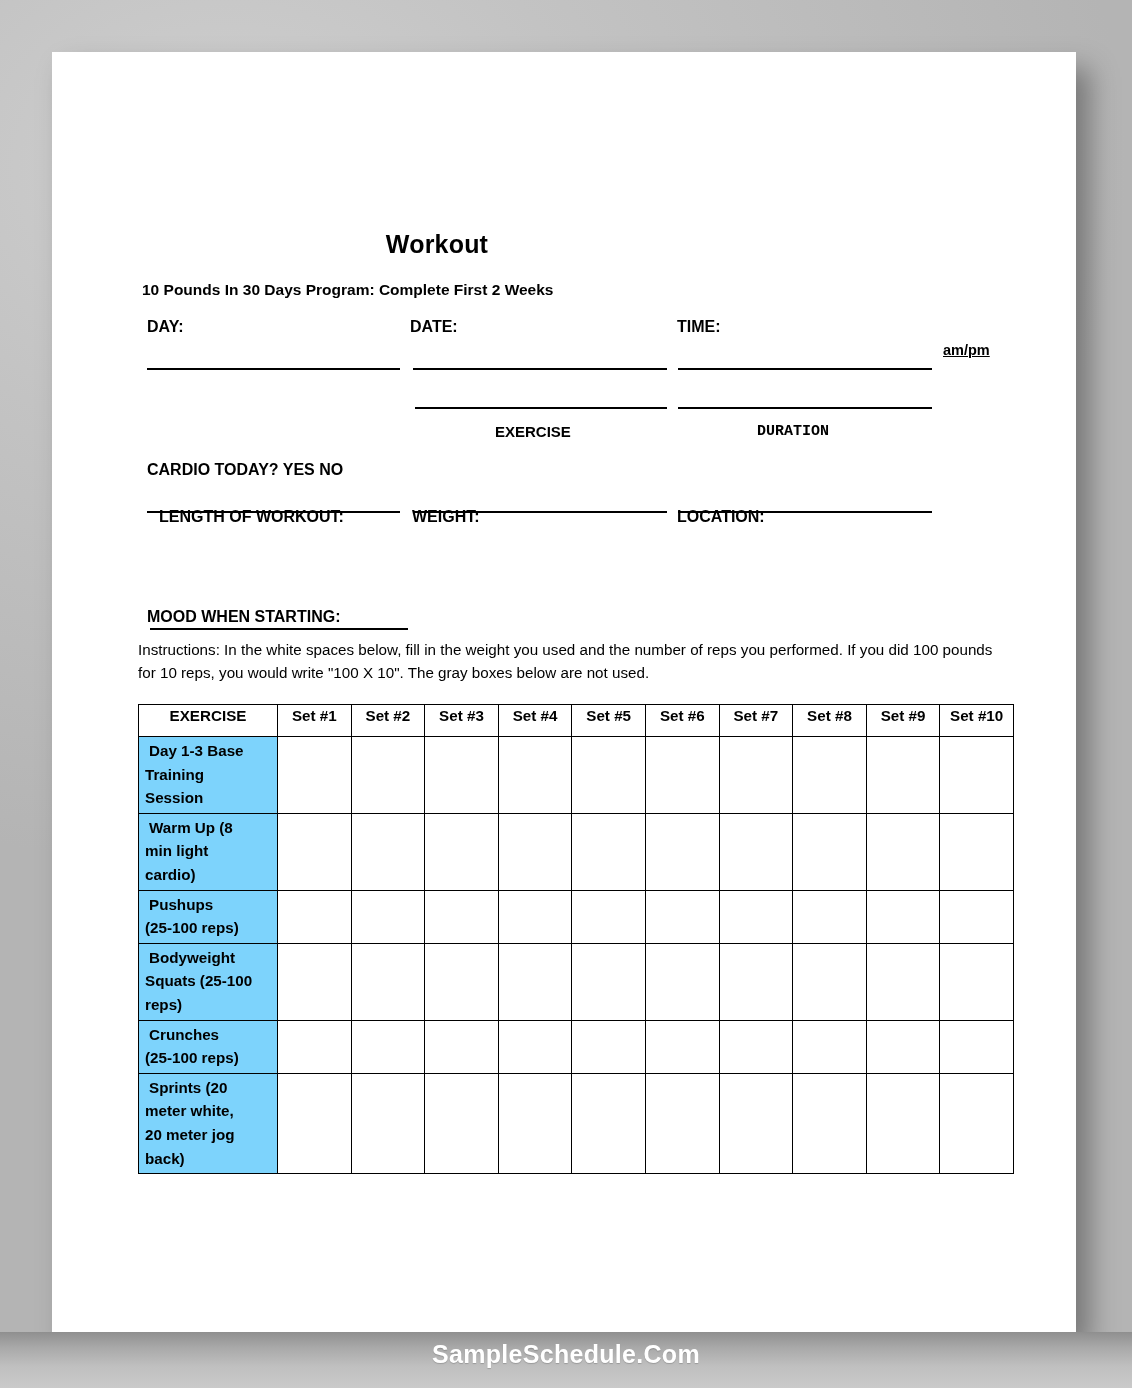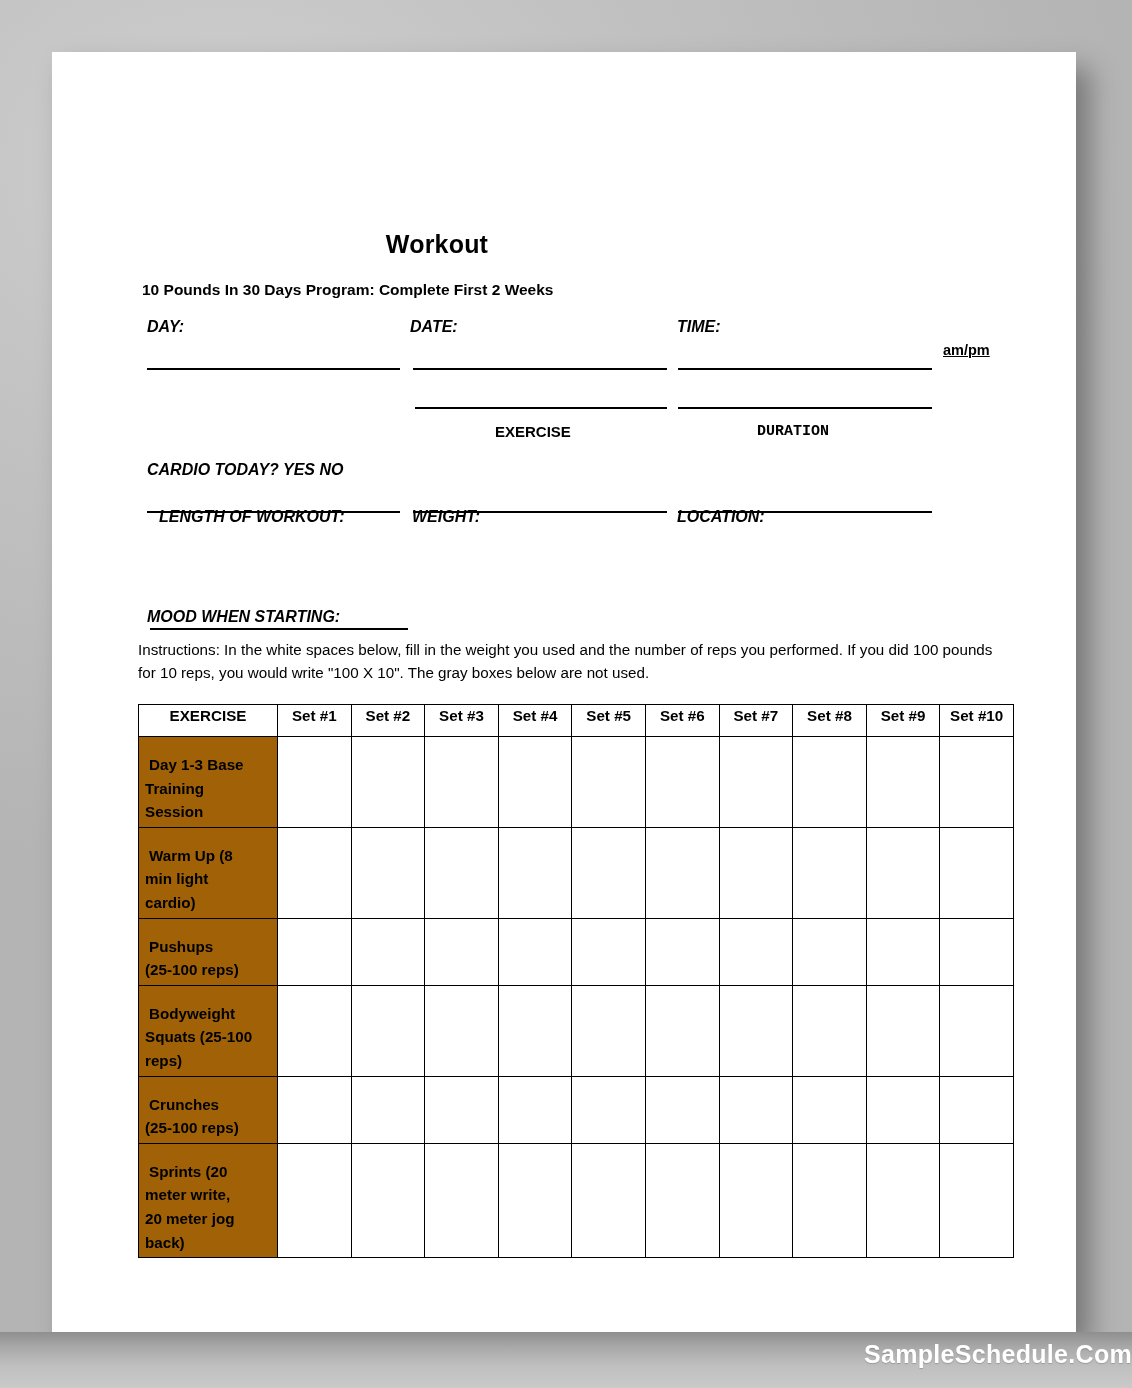--- a/index.html
+++ b/index.html
@@ -62,21 +62,20 @@
     font-weight: bold;
     color: #000;
   }
 
   .fld-label {
     position: absolute;
     font-size: 16px;
     font-weight: bold;
     color: #000;
     white-space: nowrap;
-    font-style: italic;
   }
 
   .rule {
     position: absolute;
     height: 0;
     border-top: 2.5px solid #000;
   }
 
   .ampm {
     position: absolute;
@@ -127,26 +126,26 @@
     text-align: center;
     height: 26px;
     background: #ffffff;
     color: #000;
     padding: 2px 0 3px 0;
   }
   th.col-exercise { width: 138px; }
   th.col-set { width: 72.6px; }
 
   td.ex-name {
-    background: #a16207;
+    background: #7dd3fc;
     font-size: 15.2px;
     font-weight: bold;
     line-height: 23.6px;
     color: #000;
-    padding: 16px 3px 3px 6px;
+    padding: 2px 3px 3px 6px;
     text-indent: 4px;
   }
   td.ex-name .wrapline { display: block; text-indent: 0; }
   td.ex-name .wrapline:first-child { text-indent: 4px; }
 
   td.set-cell {
     background: #ffffff;
   }
 
   
@@ -156,21 +155,21 @@
     top: 1332px;
     width: 1132px;
     height: 56px;
     background: linear-gradient(to bottom, #8f8f8f 0%, #a9a9a9 28%, #c0c0c0 62%, #cacaca 100%);
   }
   .footer-text {
     position: absolute;
     left: 0;
     top: 1340px;
     width: 1132px;
-    text-align: right;
+    text-align: center;
     font-size: 25px;
     font-weight: bold;
     color: #ffffff;
     letter-spacing: 0.3px;
     text-shadow: 0 1px 1px rgba(0,0,0,0.18);
   }
 </style>
 </head>
 <body>
 
@@ -310,21 +309,21 @@
             <td class="set-cell"></td>
             <td class="set-cell"></td>
             <td class="set-cell"></td>
             <td class="set-cell"></td>
             <td class="set-cell"></td>
             <td class="set-cell"></td>
           </tr>
           <tr>
             <td class="ex-name">
               <span class="wrapline">Sprints (20</span>
-              <span class="wrapline">meter write,</span>
+              <span class="wrapline">meter white,</span>
               <span class="wrapline">20 meter jog</span>
               <span class="wrapline">back)</span>
             </td>
             <td class="set-cell"></td>
             <td class="set-cell"></td>
             <td class="set-cell"></td>
             <td class="set-cell"></td>
             <td class="set-cell"></td>
             <td class="set-cell"></td>
             <td class="set-cell"></td>

